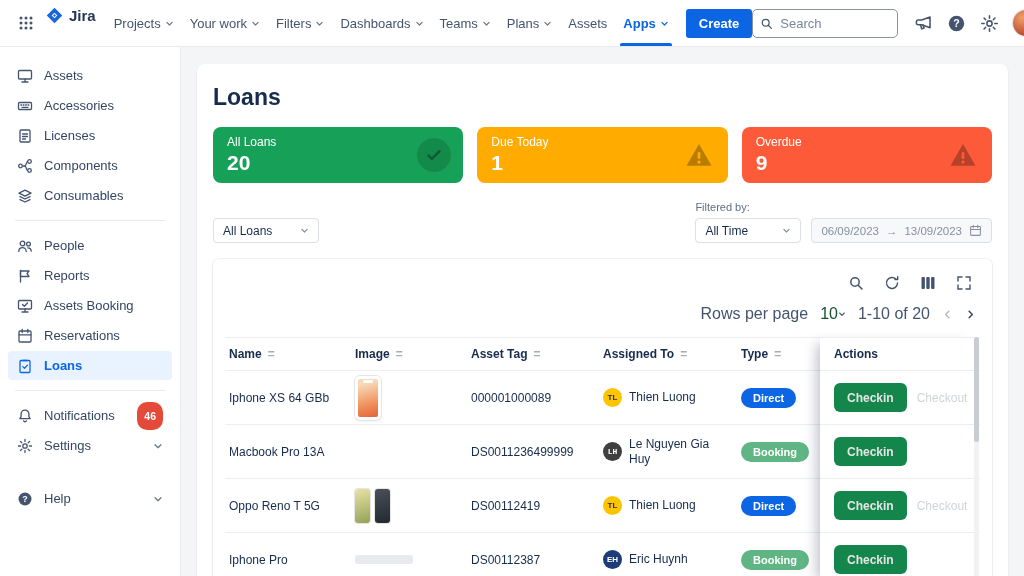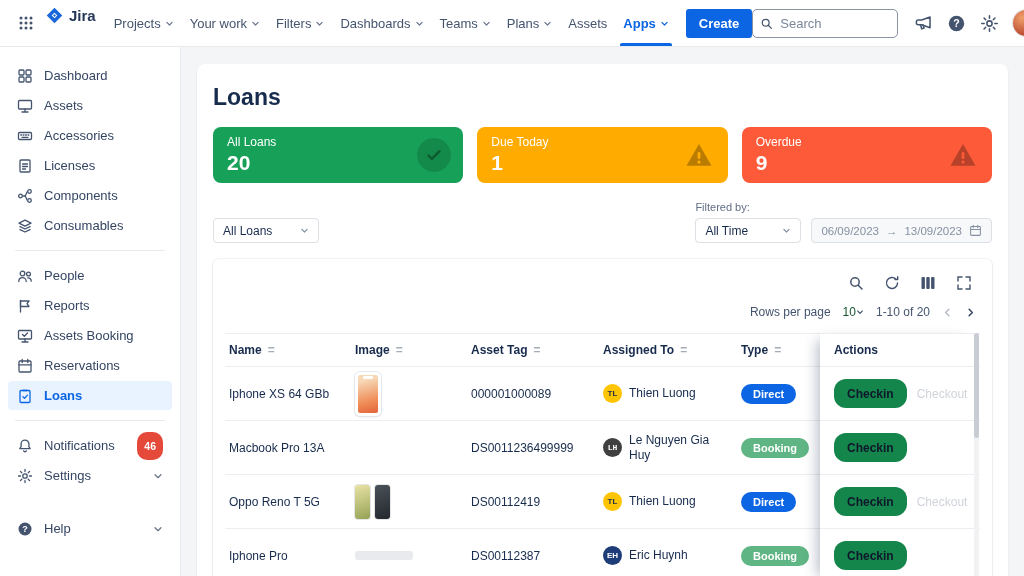--- a/index.html
+++ b/index.html
@@ -71,21 +71,21 @@
   .fr-row{display:flex;gap:10px}
   .daterange{display:flex;align-items:center;gap:7px;height:25px;border:1px solid #DCDFE4;background:#F7F8F9;border-radius:4px;padding:0 9px;font-size:11.5px;color:#8590A2;cursor:pointer}
   .daterange .cal{color:#8590A2}
   .daterange .cal svg{width:13px;height:13px}
 
   
   .table-card{margin-top:16px;background:#fff;border-radius:6px;box-shadow:0 0 0 1px rgba(9,30,66,.05),0 1px 3px rgba(9,30,66,.08);padding:8px 12px 0;position:relative}
   .table-toolbar{display:flex;justify-content:flex-end;gap:20px;padding:8px 8px 12px;color:#44546F}
   .table-toolbar .icon{cursor:pointer}
   .table-toolbar .icon svg{width:16px;height:16px}
-  .pagination{display:flex;justify-content:flex-end;align-items:center;gap:12px;font-size:12px;color:#44546F;padding:2px 4px 14px}
+  .pagination{display:flex;justify-content:flex-end;align-items:center;gap:12px;font-size:16px;color:#44546F;padding:2px 4px 14px}
   .rpp{display:flex;align-items:center;gap:0;color:#14532d;cursor:pointer}
   .rpp .chev{color:#44546F}
   .rpp .chev svg{width:8px;height:8px}
   .pg{cursor:pointer;color:#344563}
   .pg svg{width:11px;height:11px}
   .pg.disabled{color:#B3B9C4}
 
   .table-wrap{position:relative}
   .thead{display:flex;border-top:1px solid #EDEEF1;border-bottom:1px solid #EDEEF1;height:34px}
   .hcell{display:flex;align-items:center;gap:6px;font-size:12px;font-weight:bold;color:#172B4D;padding:0 4px;cursor:pointer}
@@ -113,21 +113,21 @@
 
   .avatar-sm{width:19px;height:19px;border-radius:50%;color:#fff;font-size:8px;font-weight:bold;display:inline-flex;align-items:center;justify-content:center;flex:none}
   .asg-name{line-height:1.25}
   .pill{padding:4px 12px;border-radius:12px;color:#fff;font-size:11px;font-weight:bold;white-space:nowrap}
   .pill.direct{background:var(--direct)}
   .pill.booking{background:var(--booking)}
 
   .actions-panel{position:absolute;top:0;right:0;bottom:0;width:160px;background:#fff;box-shadow:-10px 0 12px -7px rgba(9,30,66,.28)}
   .ap-head{height:34px;display:flex;align-items:center;padding:0 14px;font-size:12px;font-weight:bold;color:#172B4D;border-top:1px solid #EDEEF1;border-bottom:1px solid #EDEEF1}
   .acell{height:54px;display:flex;align-items:center;gap:10px;padding:0 14px;border-bottom:1px solid #EDEEF1;overflow:hidden;white-space:nowrap}
-  .checkin{background:var(--checkin);color:#0f172a;border:none;border-radius:12px;height:29px;padding:0 13px;font-size:12px;font-weight:bold;font-family:inherit;cursor:pointer}
+  .checkin{background:var(--checkin);color:#e5e5e5;border:none;border-radius:6px;height:29px;padding:0 13px;font-size:12px;font-weight:bold;font-family:inherit;cursor:pointer}
   .ghost{color:#C3C9D1;font-size:12px;opacity:.8}
 
   .vscroll{position:absolute;top:0;right:1px;bottom:0;width:5px;background:#F1F2F4;border-radius:3px;z-index:6}
   .vscroll .thumb{width:5px;height:42%;background:#C8CDD4;border-radius:3px}
 </style>
 </head>
 <body>
 
 <header class="topbar">
   <div class="tb-left">
@@ -249,31 +249,20 @@
       </span>
     <span class="avatar"></span>
   </div>
 </header>
 
 <aside class="sidebar">
   <nav class="side-nav">
       <div class="side-section">
         <div class="side-item">
           <span class="icon side-ic">
-            <svg viewBox="0 0 16 16" fill="none" stroke="currentColor" stroke-width="1.3">
-              <rect x="2" y="2" width="5" height="5" rx="1"></rect>
-              <rect x="9" y="2" width="5" height="5" rx="1"></rect>
-              <rect x="2" y="9" width="5" height="5" rx="1"></rect>
-              <rect x="9" y="9" width="5" height="5" rx="1"></rect>
-            </svg>
-          </span>
-          <span class="side-label">Dashboard</span>
-        </div>
-        <div class="side-item">
-          <span class="icon side-ic">
             <svg viewBox="0 0 16 16" fill="none" stroke="currentColor" stroke-width="1.3" stroke-linecap="round">
               <rect x="1.5" y="2.5" width="13" height="8.5" rx="1"></rect>
               <path d="M8 11v2.5M5 14h6"></path>
             </svg>
           </span>
           <span class="side-label">Assets</span>
         </div>
         <div class="side-item">
           <span class="icon side-ic">
             <svg viewBox="0 0 16 16" fill="none" stroke="currentColor" stroke-width="1.3" stroke-linecap="round">

